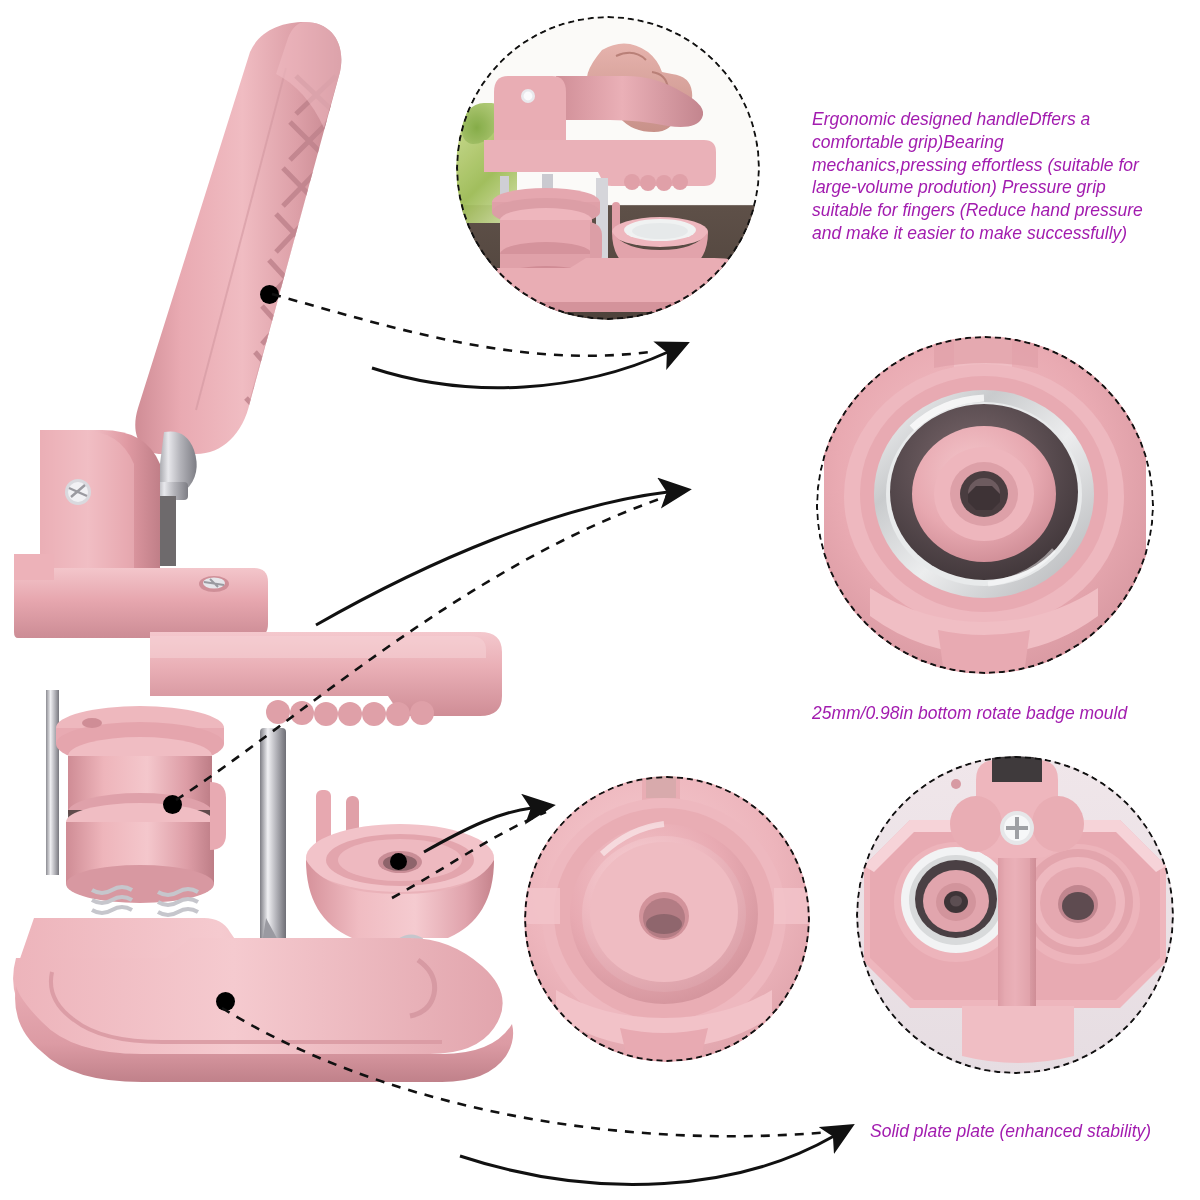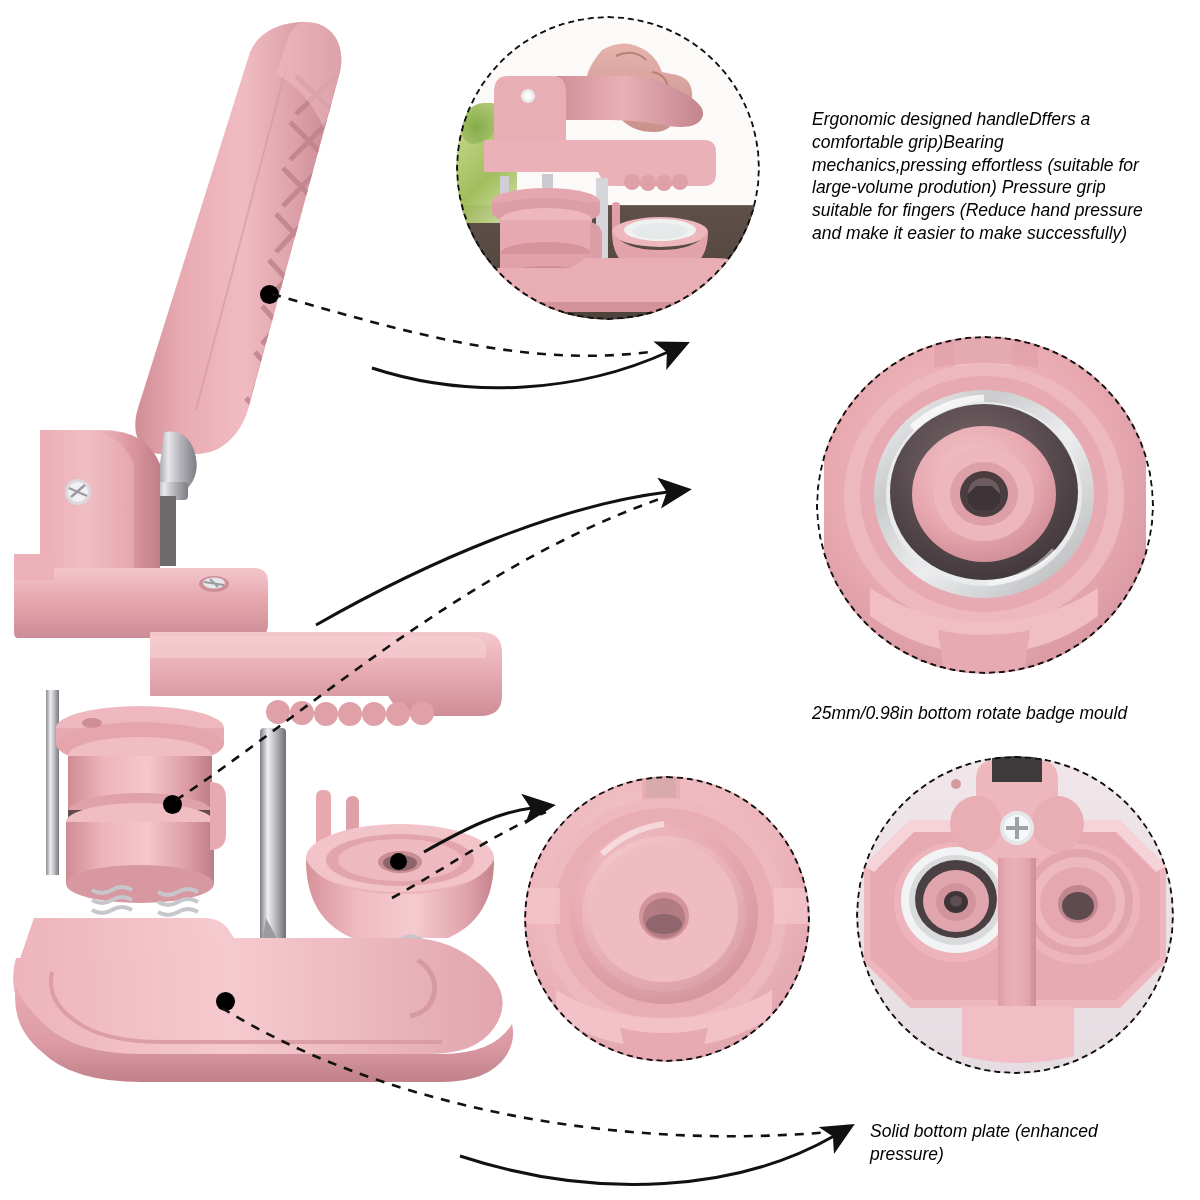--- a/index.html
+++ b/index.html
@@ -9,21 +9,21 @@
     font-family:"Liberation Sans", sans-serif;
     overflow:hidden;
   }
   #stage{position:relative;width:1200px;height:1200px;background:#fff;}
 
   
   .callout-text{
     position:absolute;
     font-family:"Liberation Sans", sans-serif;
     font-style:italic;
-    color:#000000;
+    color:#a21caf;
     line-height:1.30;
     white-space:pre-wrap;
   }
   #txt-ergonomic{left:812px;top:108px;width:350px;font-size:17.5px;}
   #txt-top-die{left:548px;top:730px;width:260px;font-size:17.5px;}
   #txt-bottom-mould{left:812px;top:702px;width:390px;font-size:17.5px;}
   #txt-solid-plate{left:870px;top:1120px;width:300px;font-size:17.5px;}
 
   
   .inset{
@@ -567,15 +567,15 @@
 
     <path d="M222 1008 C 370 1100 600 1152 830 1132" fill="none" stroke="#111" stroke-width="2.6" stroke-dasharray="9 8"></path>
     <path d="M460 1156 C 600 1202 740 1190 834 1136" fill="none" stroke="#111" stroke-width="3" marker-end="url(#arw)"></path>
   </svg>
 
   <div class="callout-text" id="txt-ergonomic">Ergonomic designed handleDffers a comfortable grip)Bearing mechanics,pressing effortless (suitable for large-volume prodution) Pressure grip suitable for fingers (Reduce hand pressure and make it easier to make successfully)</div>
 
 
   <div class="callout-text" id="txt-bottom-mould">25mm/0.98in bottom rotate badge mould</div>
 
-  <div class="callout-text" id="txt-solid-plate">Solid bottom plate (enhanced pressure)</div>
+  <div class="callout-text" id="txt-solid-plate">Solid plate plate (enhanced stability)</div>
 
 </div>
 
 </body></html>

